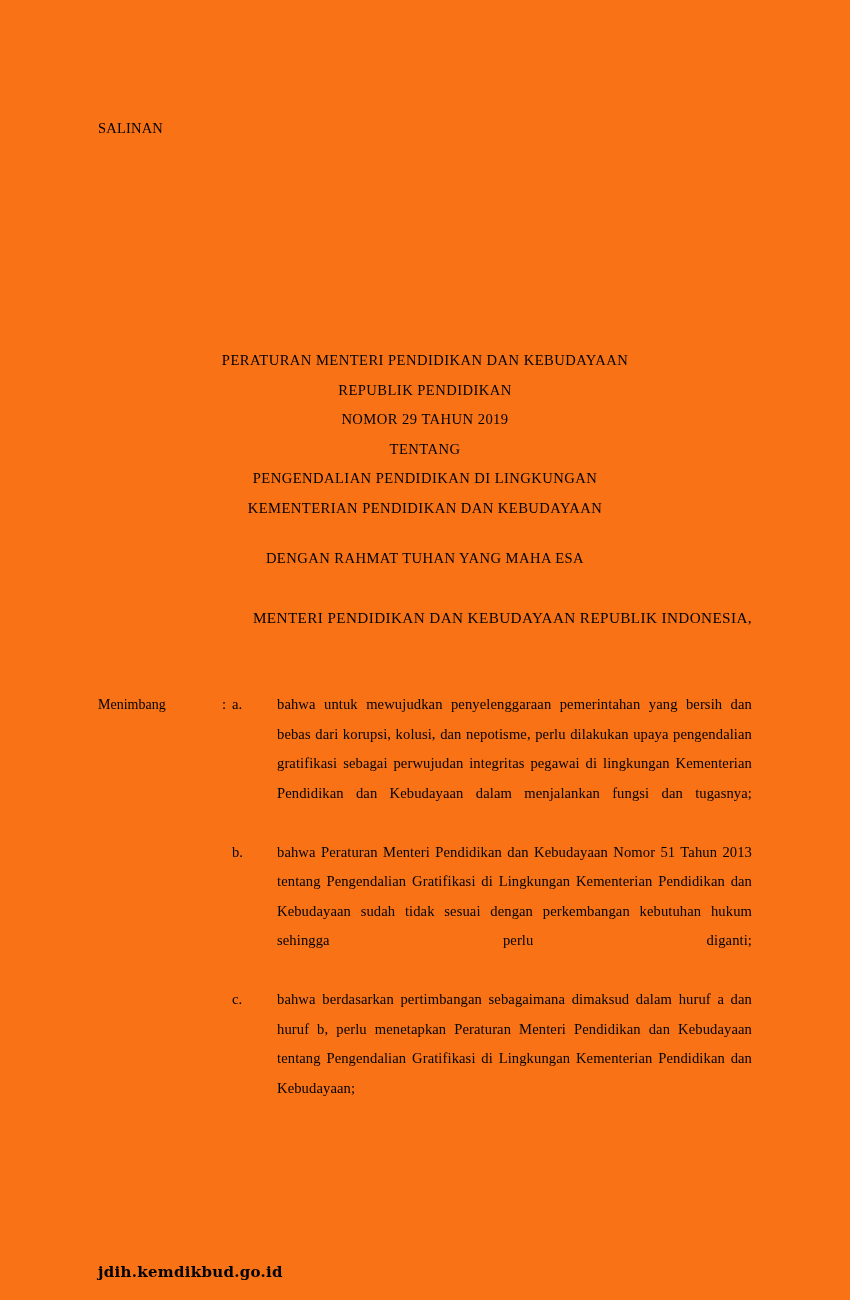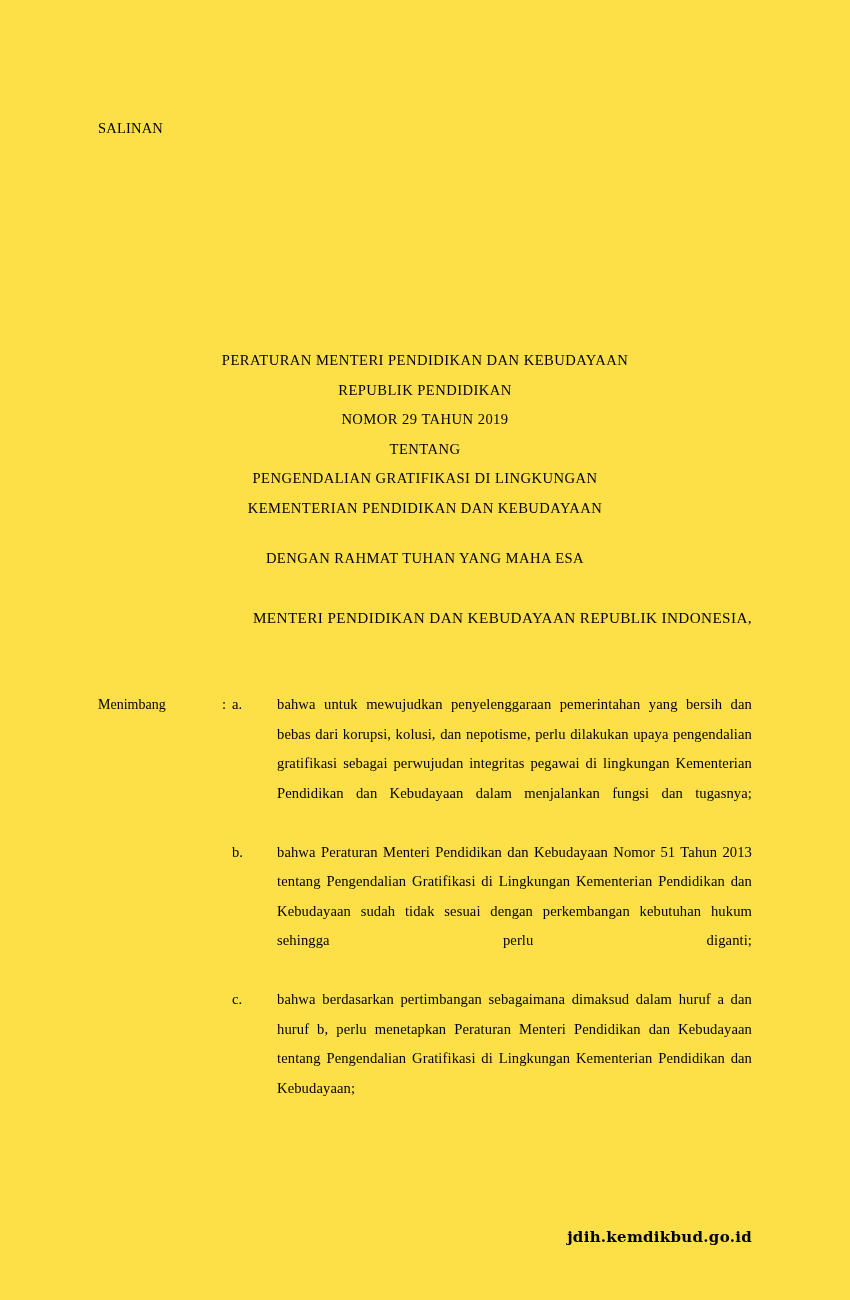--- a/index.html
+++ b/index.html
@@ -6,21 +6,21 @@
   html, body {
     margin: 0;
     padding: 0;
     background: #ffffff;
   }
 
   .page {
     position: relative;
     width: 850px;
     height: 1300px;
-    background: #fde047;
+    background: #f97316;
     overflow: hidden;
     font-family: "Liberation Serif", "DejaVu Serif", serif;
     color: #000000;
     -webkit-font-smoothing: antialiased;
   }
 
   
   .salinan {
     position: absolute;
     left: 98px;
@@ -124,23 +124,23 @@
   .cons-text::after {
     content: "";
     display: inline-block;
     width: 100%;
   }
 
   
   .footer {
     position: absolute;
     left: 98px;
-    top: 1228px;
+    top: 1263px;
     width: 654px;
-    text-align: right;
+    text-align: left;
   }
   .footer-text {
     font-family: "DejaVu Serif", "Liberation Serif", serif;
     font-size: 15px;
     font-weight: 700;
     letter-spacing: 0.3px;
     white-space: nowrap;
   }
 </style>
 </head>
@@ -148,21 +148,21 @@
 
 <div class="page">
 
   <div class="salinan">SALINAN</div>
 
   <div class="title-block">
     <div class="tline">PERATURAN MENTERI PENDIDIKAN DAN KEBUDAYAAN</div>
     <div class="tline">REPUBLIK PENDIDIKAN</div>
     <div class="tline">NOMOR 29 TAHUN 2019</div>
     <div class="tline">TENTANG</div>
-    <div class="tline">PENGENDALIAN GRATIFIKASI DI LINGKUNGAN</div>
+    <div class="tline">PENGENDALIAN PENDIDIKAN DI LINGKUNGAN</div>
     <div class="tline">KEMENTERIAN PENDIDIKAN DAN KEBUDAYAAN</div>
   </div>
 
   <div class="rahmat">DENGAN RAHMAT TUHAN YANG MAHA ESA</div>
 
   <div class="menteri-line">MENTERI PENDIDIKAN DAN KEBUDAYAAN REPUBLIK INDONESIA,</div>
 
   <div class="considering">
 
     <div class="considering-row">

